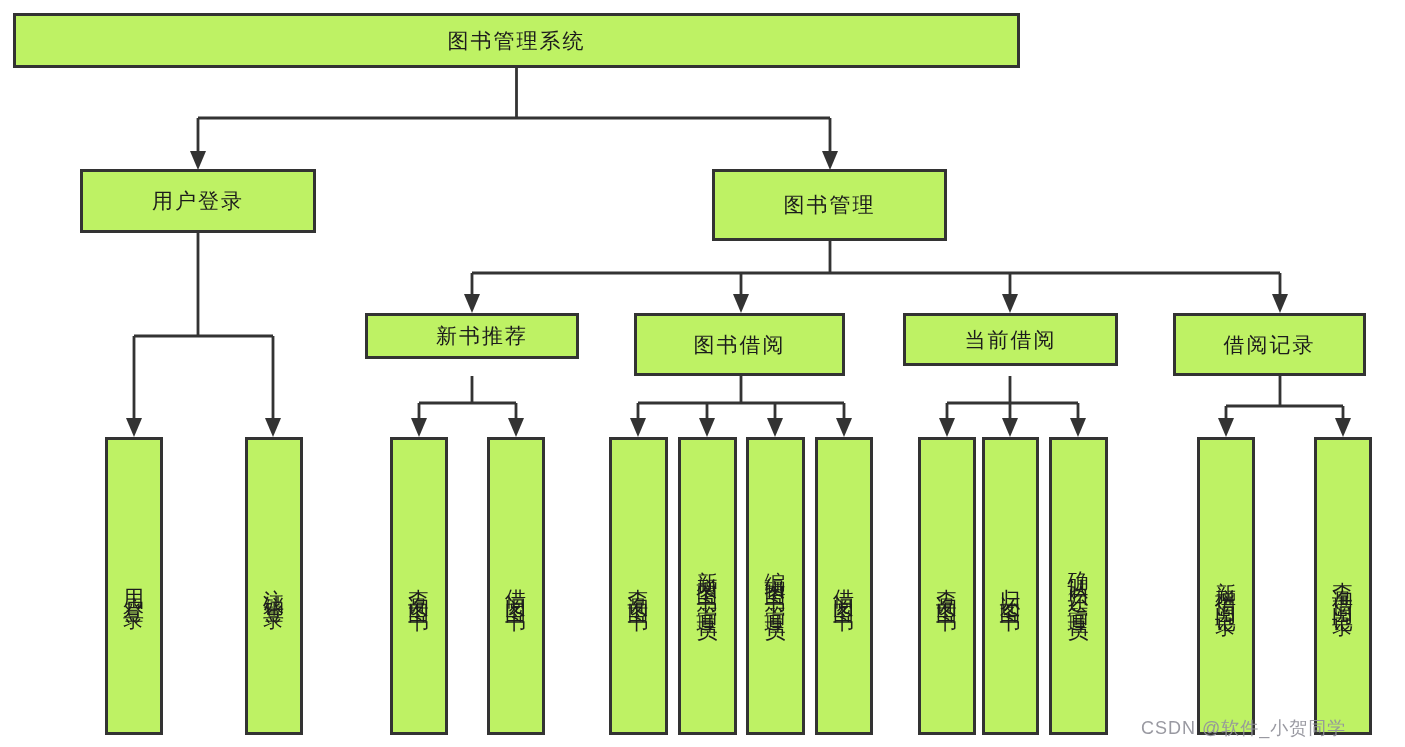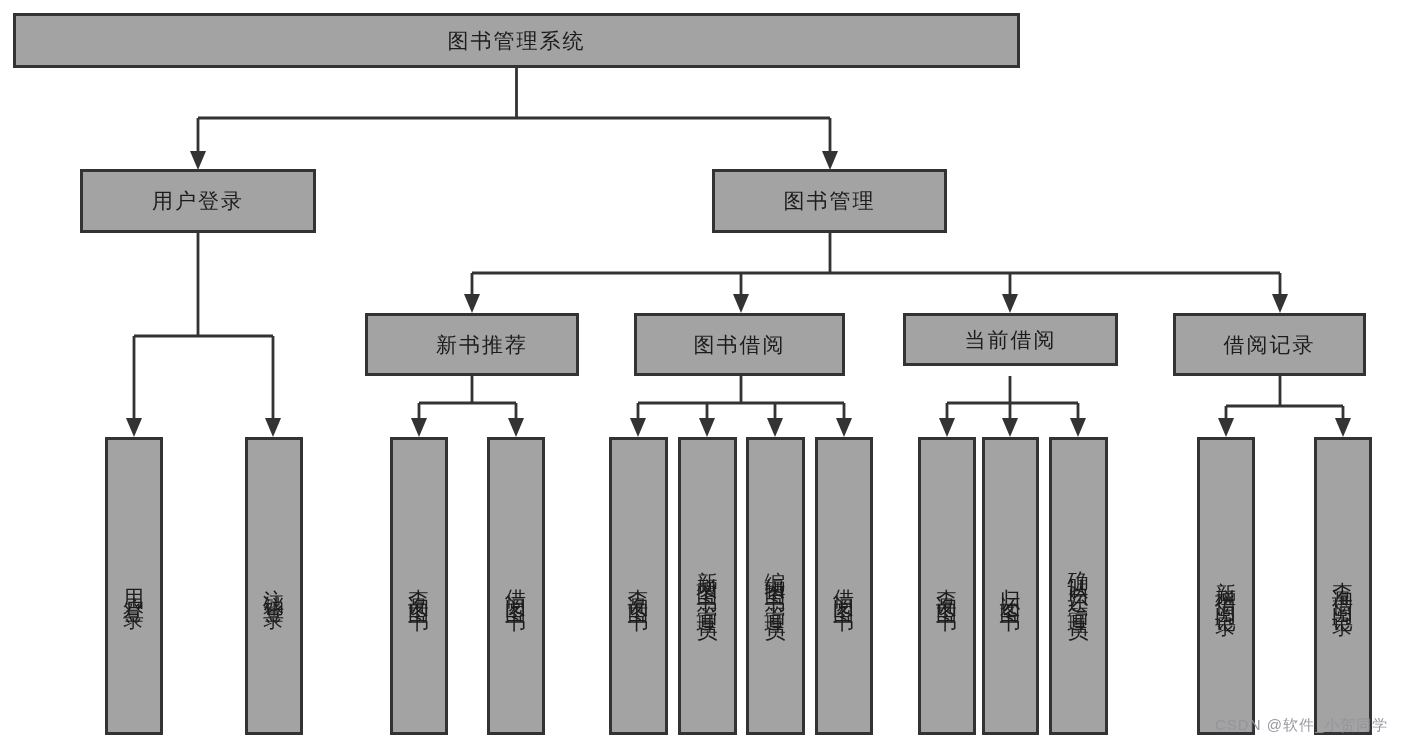--- a/index.html
+++ b/index.html
@@ -4,33 +4,33 @@
 <style>
   html, body { margin:0; padding:0; background:#ffffff; }
   .canvas {
     position:relative; width:1405px; height:747px; background:#ffffff;
     font-family:"Liberation Sans","DejaVu Sans",sans-serif; color:#1c1c1c;
     overflow:hidden;
   }
   svg.wires { position:absolute; left:0; top:0; z-index:1; }
   .node {
     position:absolute; box-sizing:border-box; z-index:2;
-    border:3px solid #333333; background:#a3a3a3;
+    border:3px solid #333333; background:#bef264;
     display:flex; align-items:center; justify-content:center;
   }
   .node .lbl {
     font-size:21px; letter-spacing:2px; white-space:nowrap; color:#1c1c1c;
   }
   .node.v .lbl {
     writing-mode:vertical-rl; text-orientation:mixed;
     letter-spacing:0.34em; line-height:1; white-space:normal;
   }
   .watermark {
-    position:absolute; left:1215px; top:716px; z-index:3;
-    font-size:15px; letter-spacing:1px; white-space:nowrap;
+    position:absolute; left:1141px; top:716px; z-index:3;
+    font-size:18px; letter-spacing:1px; white-space:nowrap;
     color:rgba(148,148,156,0.95);
   }
 </style>
 </head>
 <body>
 
 <div class="canvas">
 
   <svg class="wires" width="1405" height="747" viewBox="0 0 1405 747">
     <g stroke="#333333" stroke-width="2.8" fill="none">
@@ -91,25 +91,25 @@
     </g>
   </svg>
 
   <div class="node" style="left:13px; top:13px; width:1007px; height:55px;">
     <span class="lbl">图书管理系统</span>
   </div>
 
   <div class="node" style="left:80px; top:169px; width:236px; height:64px;">
     <span class="lbl">用户登录</span>
   </div>
-  <div class="node" style="left:712px; top:169px; width:235px; height:64px;">
+  <div class="node" style="left:712px; top:169px; width:235px; height:72px;">
     <span class="lbl">图书管理</span>
   </div>
 
-  <div class="node" style="left:365px; top:313px; width:214px; height:63px;padding-left:20px;">
+  <div class="node" style="left:365px; top:313px; width:214px; height:46px;padding-left:20px;">
     <span class="lbl">新书推荐</span>
   </div>
   <div class="node" style="left:634px; top:313px; width:211px; height:63px;">
     <span class="lbl">图书借阅</span>
   </div>
   <div class="node" style="left:903px; top:313px; width:215px; height:53px;">
     <span class="lbl">当前借阅</span>
   </div>
   <div class="node" style="left:1173px; top:313px; width:193px; height:63px;">
     <span class="lbl">借阅记录</span>

